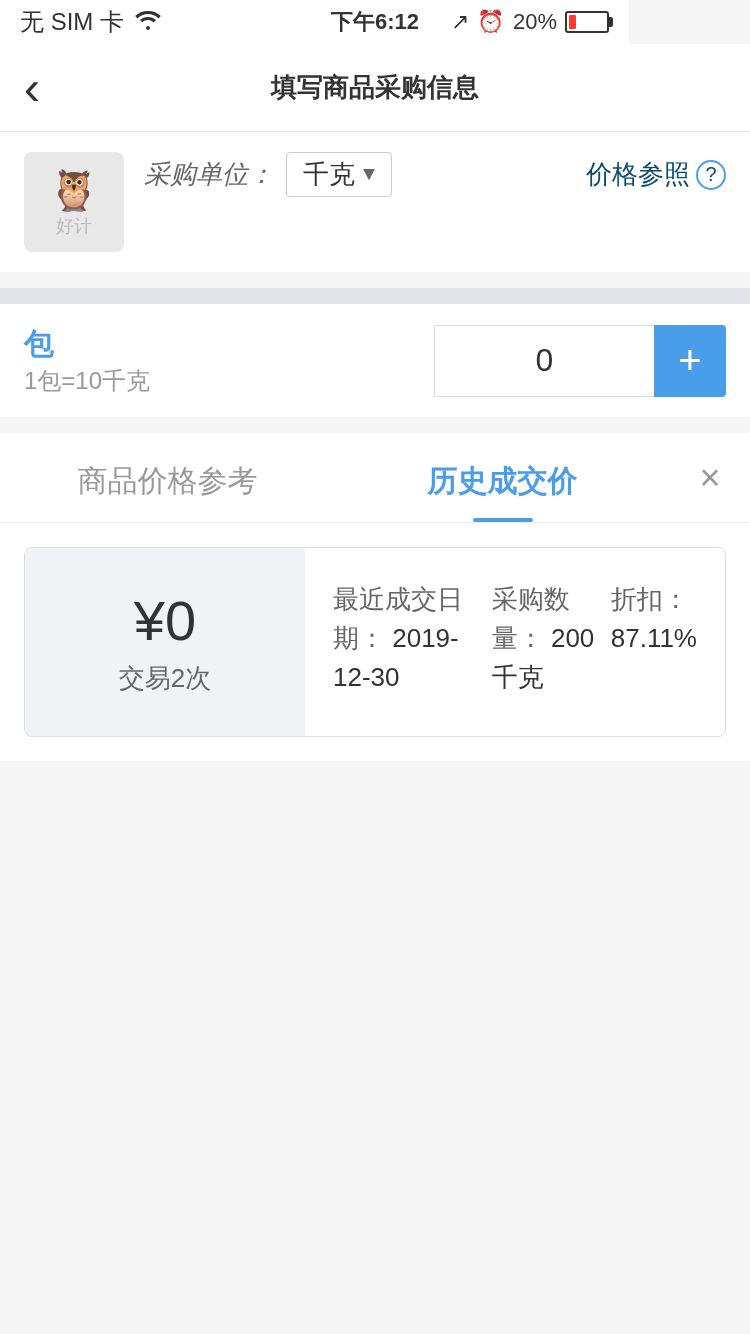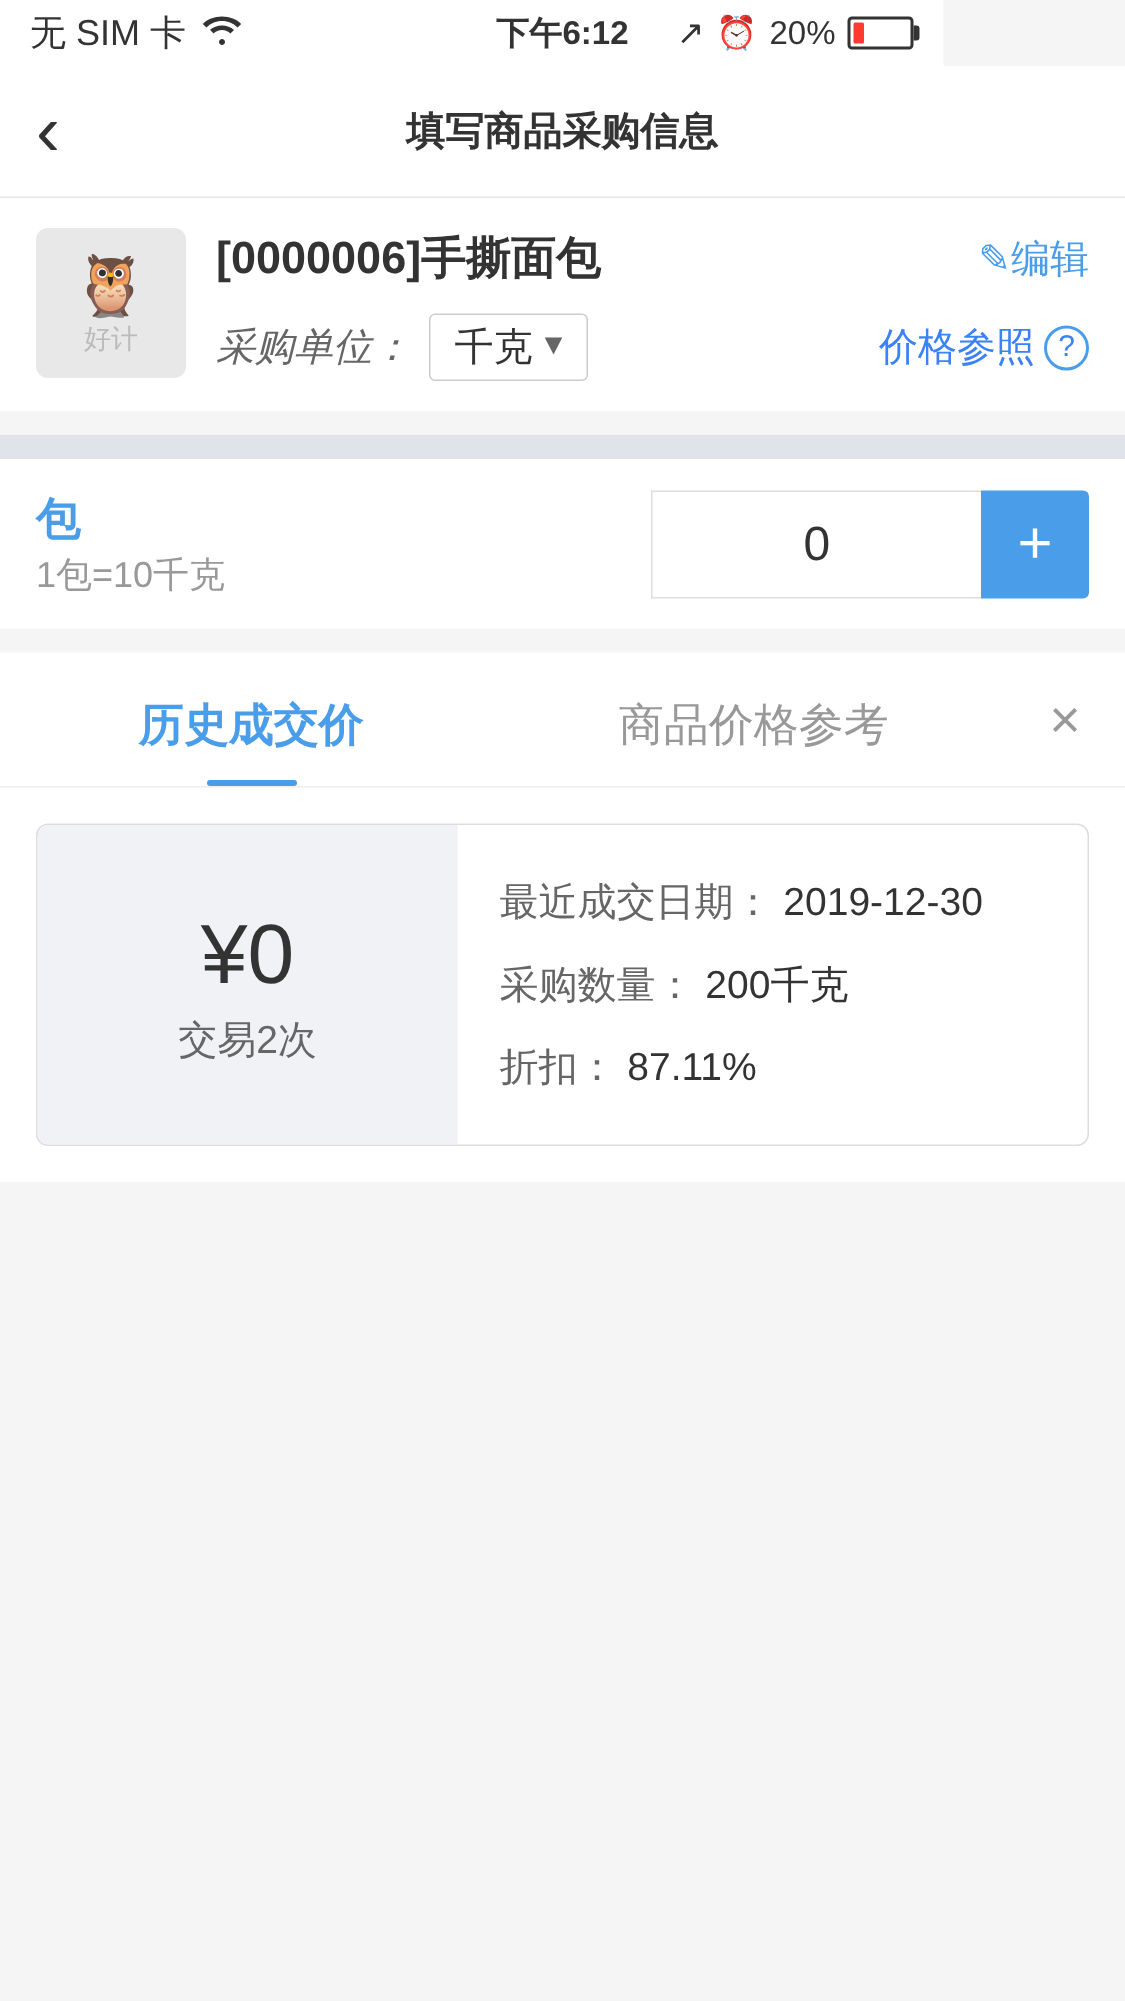--- a/index.html
+++ b/index.html
@@ -170,21 +170,21 @@
       padding: 4px 16px;
       font-size: 26px;
       color: #333;
       background: #fff;
       display: inline-flex;
       align-items: center;
       gap: 8px;
       font-family: Liberation Mono, monospace;
     }
     .price-ref-link {
-      color: #3b82f6;
+      color: #0c4a6e;
       font-size: 26px;
       display: flex;
       align-items: center;
       gap: 6px;
     }
 
     
     .gray-bar {
       width: 750px;
       height: 16px;
@@ -317,21 +317,21 @@
     }
     .price-trades {
       font-size: 26px;
       color: #666;
       margin-top: 8px;
     }
     .price-card-right {
       flex: 1;
       padding: 32px 28px;
       display: flex;
-      flex-direction: column;
+      flex-direction: row;
       gap: 16px;
     }
     .price-detail-row {
       font-size: 26px;
       color: #333;
       line-height: 1.5;
     }
     .price-detail-label {
       color: #666;
     }
@@ -380,24 +380,20 @@
 
 <div class="product-card">
   <div class="product-header">
     <div class="product-image">
       <div class="product-image-inner">
         <span class="owl-icon">🦉</span>
         <span style="font-size:18px; color:#bbb;">好计</span>
       </div>
     </div>
     <div class="product-info">
-      <div class="product-name-row">
-        <span class="product-name">[0000006]手撕面包</span>
-        <span class="edit-link">✎编辑</span>
-      </div>
       <div class="product-unit-row">
         <div style="display:flex; align-items:center;">
           <span class="unit-label">采购单位：</span>
           <div class="unit-select">
             <span>千克</span>
             <span style="font-size:20px; color:#666;">▼</span>
           </div>
         </div>
         <div class="price-ref-link">
           <span>价格参照</span>
@@ -420,25 +416,25 @@
       <span>0</span>
     </div>
     <div class="quantity-plus">
       <span>+</span>
     </div>
   </div>
 </div>
 
 <div class="tab-section">
   <div class="tab-bar">
+    <div class="tab-item">
+      <span>商品价格参考</span>
+    </div>
     <div class="tab-item active">
       <span>历史成交价</span>
-    </div>
-    <div class="tab-item">
-      <span>商品价格参考</span>
     </div>
     <div class="tab-close">
       <span>×</span>
     </div>
   </div>
 
   <div class="price-card-wrapper">
     <div class="price-card">
       <div class="price-card-left">
         <div class="price-amount">

